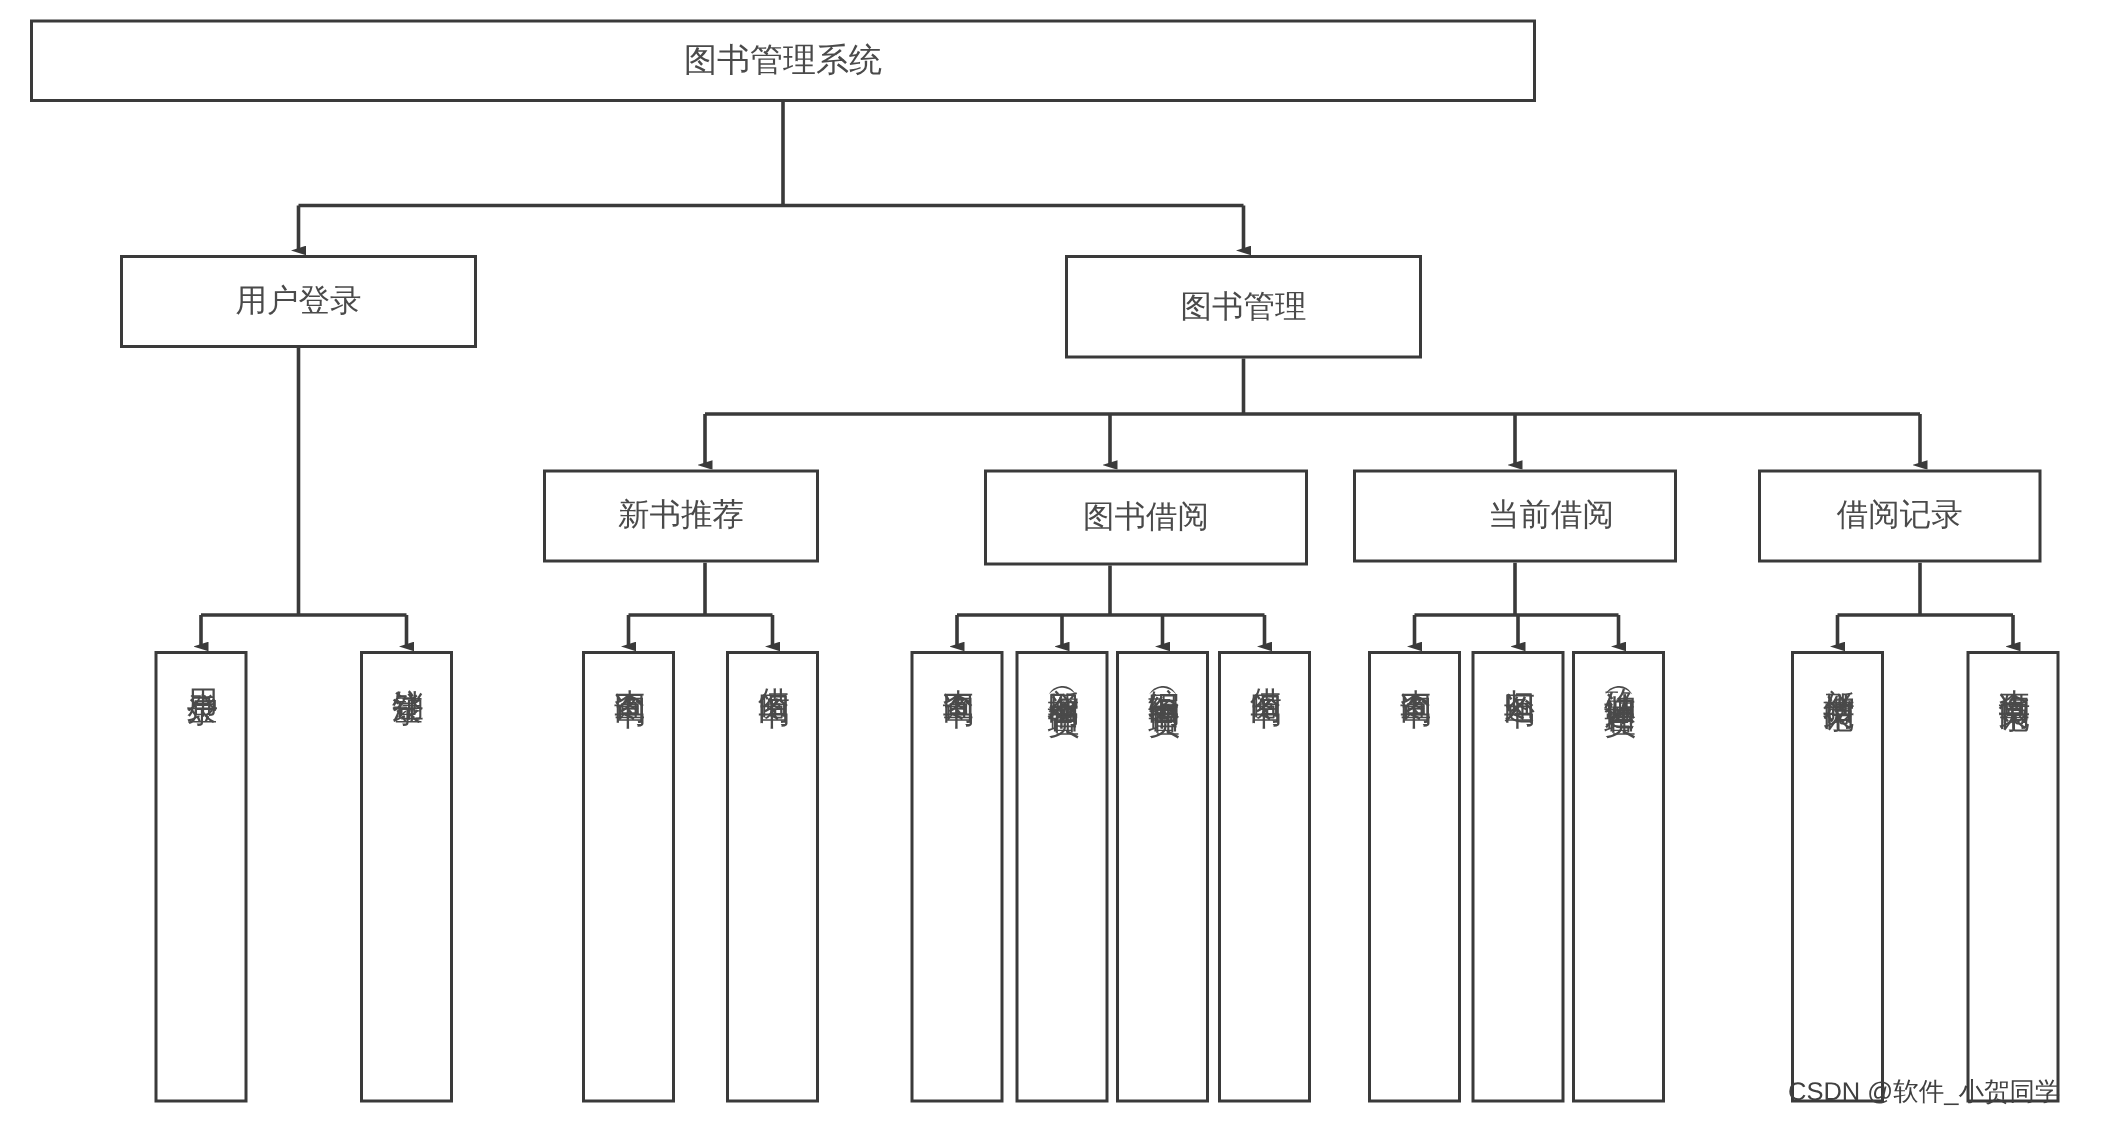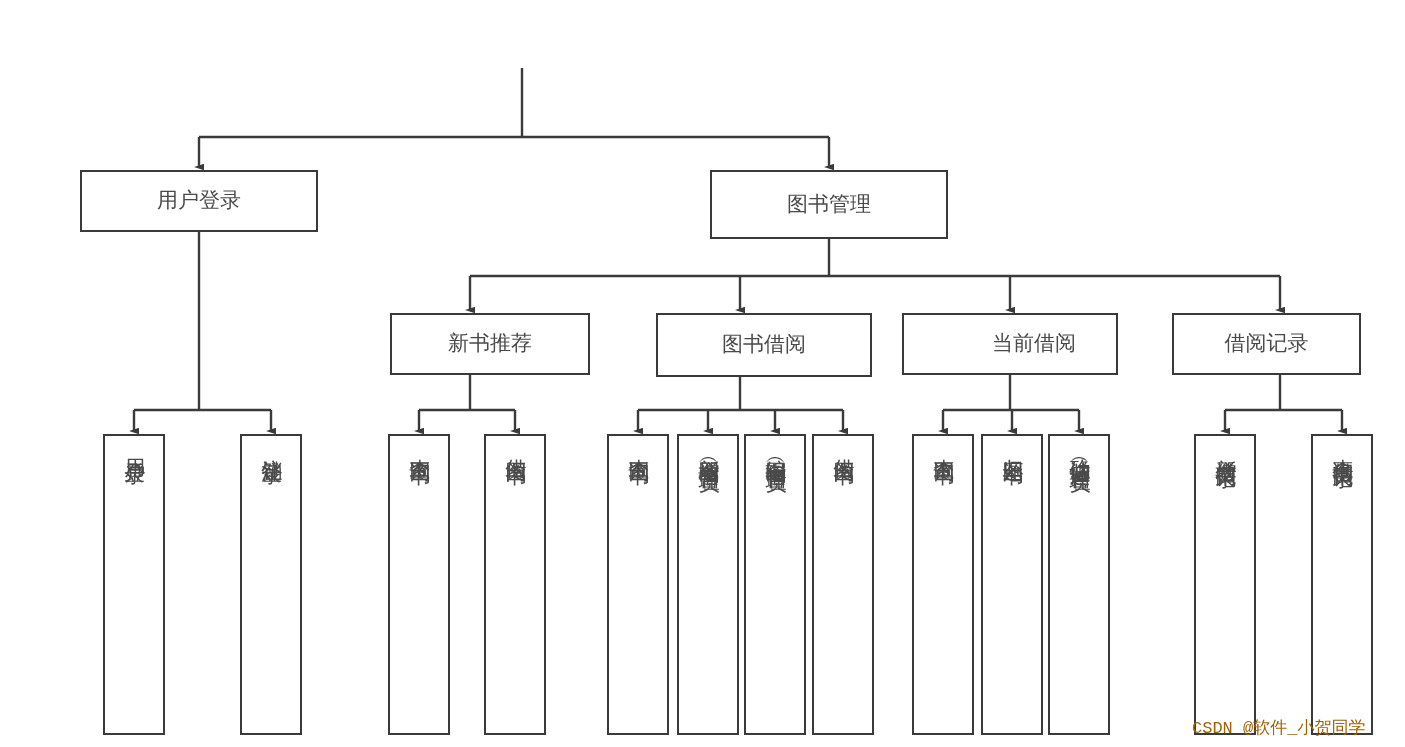--- a/index.html
+++ b/index.html
@@ -54,25 +54,25 @@
   .node.vertical .label {
     writing-mode: vertical-rl;
     text-orientation: upright;
     font-size: 21px;
     letter-spacing: 2px;
     white-space: nowrap;
   }
   .node.root .label { font-size: 22px; }
   .watermark {
     position: absolute;
-    color: #a16207;
+    color: #404040;
     font-size: 17px;
     white-space: nowrap;
     z-index: 5;
-    font-family: Liberation Mono, monospace;
+    font-family: Liberation Sans, sans-serif;
   }
 </style>
 </head>
 <body>
 
 <div id="diagram-root">
 
   <svg id="edges-svg" viewBox="0 0 1405 747" xmlns="http://www.w3.org/2000/svg">
     <defs>
       <marker id="arrowhead" markerWidth="9" markerHeight="10" refX="3.2" refY="5" orient="auto" markerUnits="userSpaceOnUse">
@@ -109,31 +109,34 @@
         <path d="M 943 410 L 943 431" marker-end="url(#arrowhead)"></path>
         <path d="M 1012 410 L 1012 431" marker-end="url(#arrowhead)"></path>
         <path d="M 1079 410 L 1079 431" marker-end="url(#arrowhead)"></path>
         <path d="M 1280 375 L 1280 410"></path>
         <path d="M 1225 410 L 1342 410"></path>
         <path d="M 1225 410 L 1225 431" marker-end="url(#arrowhead)"></path>
         <path d="M 1342 410 L 1342 431" marker-end="url(#arrowhead)"></path>
       </g>
   </svg>
 
+  <div class="node root horizontal" id="node-root" style="left: 20px; top: 13px; width: 1004px; height: 55px;">
+    <span class="label">图书管理系统</span>
+  </div>
 
   <div id="level2-container">
       <div class="node horizontal" style="left: 80px; top: 170px; width: 238px; height: 62px;">
         <span class="label">用户登录</span>
       </div>
       <div class="node horizontal" style="left: 710px; top: 170px; width: 238px; height: 69px;">
         <span class="label">图书管理</span>
       </div>
     </div>
   <div id="level3-container">
-      <div class="node horizontal" style="left: 362px; top: 313px; width: 200px; height: 62px; margin-left: 28px;">
+      <div class="node horizontal" style="left: 362px; top: 313px; width: 184px; height: 62px;">
         <span class="label">新书推荐</span>
       </div>
       <div class="node horizontal" style="left: 656px; top: 313px; width: 216px; height: 64px;">
         <span class="label">图书借阅</span>
       </div>
       <div class="node horizontal" style="left: 902px; top: 313px; width: 216px; height: 62px; padding-left: 48px;">
         <span class="label">当前借阅</span>
       </div>
       <div class="node horizontal" style="left: 1172px; top: 313px; width: 189px; height: 62px;">
         <span class="label">借阅记录</span>

